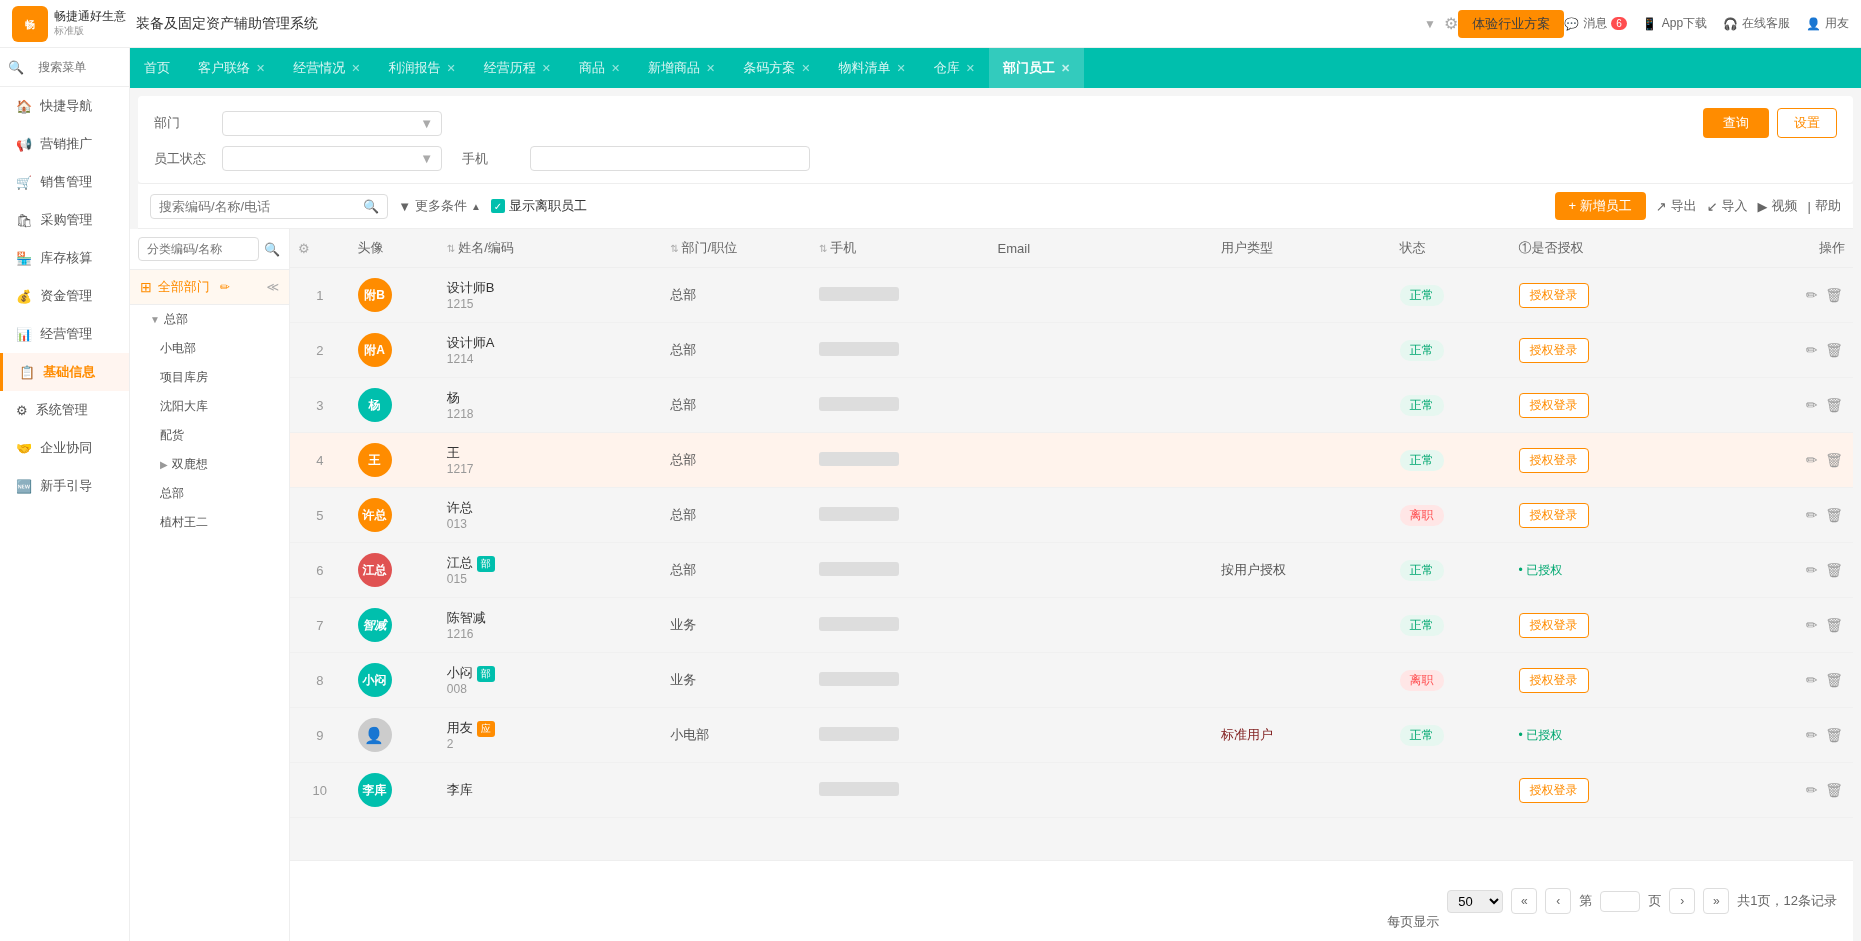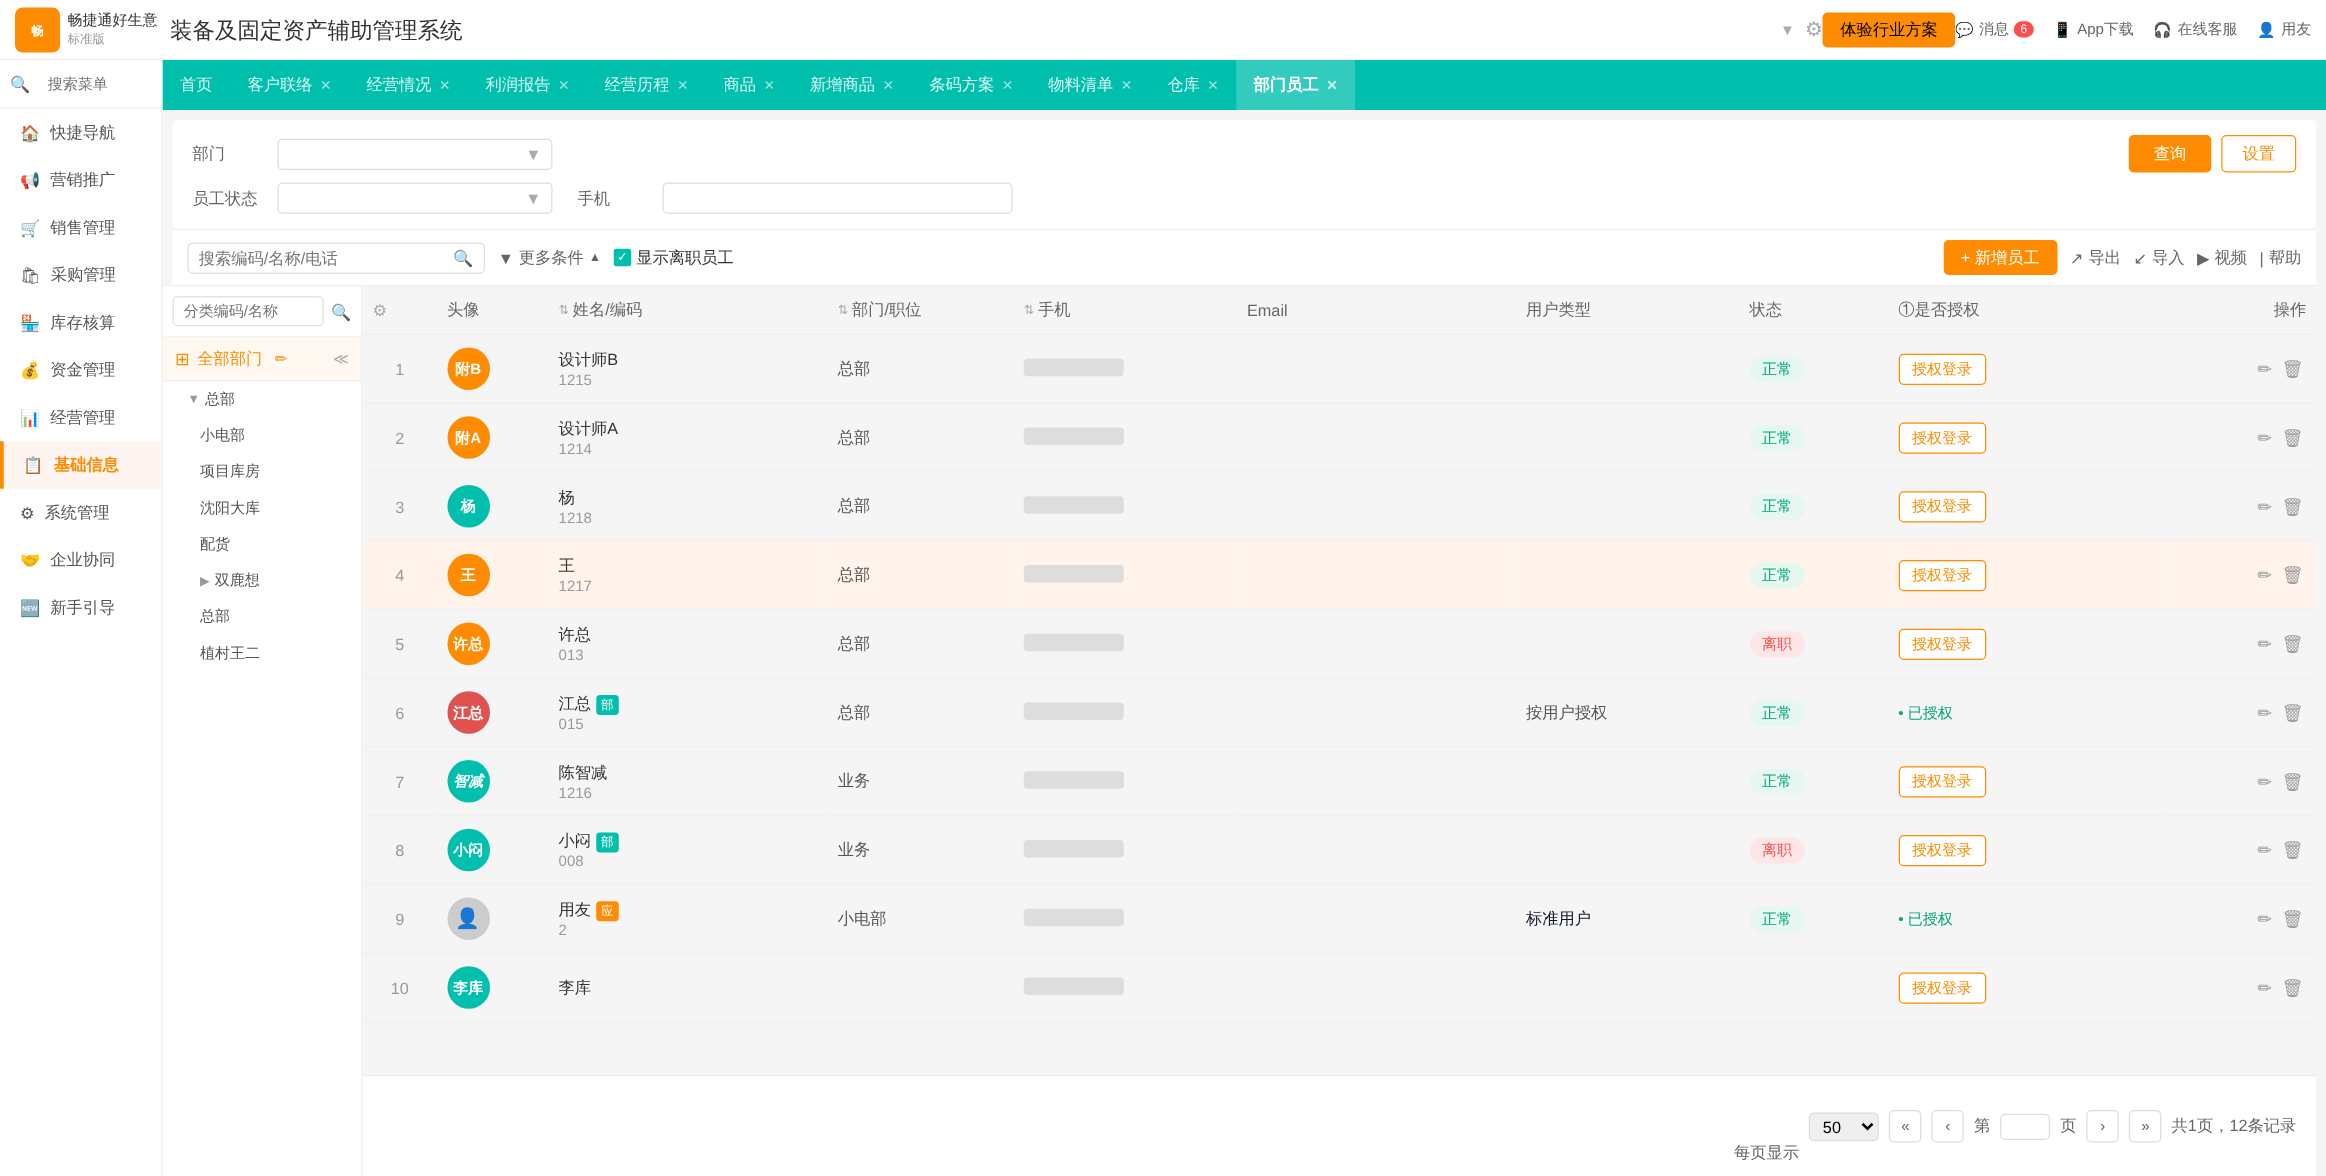--- a/index.html
+++ b/index.html
@@ -11,25 +11,25 @@
     .main-layout { display: flex; flex: 1; overflow: hidden; }
     .sidebar { width: 130px; background: #fff; border-right: 1px solid #eee; flex-shrink: 0; overflow-y: auto; }
     .content-area { flex: 1; display: flex; flex-direction: column; overflow: hidden; }
     .nav-tabs { background: #00bfad; display: flex; align-items: center; height: 40px; flex-shrink: 0; }
 
     
     .top-bar-logo { display: flex; align-items: center; gap: 6px; margin-right: 10px; }
     .logo-icon { width: 36px; height: 36px; background: #ff8c00; border-radius: 6px; display: flex; align-items: center; justify-content: center; color: white; font-size: 10px; font-weight: bold; flex-shrink: 0; }
     .logo-text { font-size: 12px; color: #333; line-height: 1.3; }
     .logo-sub { font-size: 10px; color: #999; }
-    .system-title { font-size: 18px; color: #333; flex: 1; }
+    .system-title { font-size: 14px; color: #333; flex: 1; }
     .top-bar-right { display: flex; align-items: center; gap: 16px; margin-left: auto; }
     .top-bar-btn { display: flex; align-items: center; gap: 4px; color: #666; font-size: 12px; cursor: pointer; }
     .badge { background: #ff4d4f; color: white; border-radius: 10px; font-size: 10px; padding: 1px 5px; }
-    .experience-btn { background: #ff8c00; color: #000000; border: none; border-radius: 4px; padding: 5px 14px; font-size: 13px; cursor: pointer; }
+    .experience-btn { background: #ff8c00; color: #404040; border: none; border-radius: 4px; padding: 5px 14px; font-size: 13px; cursor: pointer; }
 
     
     .sidebar-item { padding: 10px 16px; cursor: pointer; display: flex; align-items: center; gap: 8px; color: #555; font-size: 13px; }
     .sidebar-item.active { background: #fff5f0; color: #ff8c00; font-weight: bold; border-left: 3px solid #ff8c00; }
 
     
     .nav-tab { padding: 0 14px; height: 40px; display: flex; align-items: center; color: rgba(255,255,255,0.85); font-size: 13px; cursor: pointer; gap: 6px; white-space: nowrap; }
     .nav-tab.active { background: rgba(255,255,255,0.2); color: white; font-weight: bold; }
     .nav-tab .close-x { opacity: 0.7; font-size: 11px; }
     .search-input-wrap { display: flex; align-items: center; border: 1px solid #ddd; border-radius: 4px; padding: 4px 8px; gap: 4px; }
@@ -559,21 +559,21 @@
       <td>
                       <div class="avatar" style="background:#ccc;width:34px;height:34px;border-radius:50%;display:flex;align-items:center;justify-content:center;color:#999;font-size:16px;">👤</div>
                     </td>
       <td>
                       <div style="font-size:13px;color:#333;">用友<span class="dept-tag dept-tag-orange">应</span></div>
                       <div style="font-size:12px;color:#999;">2</div>
                     </td>
       <td style="color:#555;">小电部</td>
       <td><span class="phone-blur"></span></td>
       <td></td>
-      <td style="color:#0f172a;">标准用户</td>
+      <td style="color:#7f1d1d;">标准用户</td>
       <td><span class="status-badge status-normal">正常</span></td>
       <td><span class="auth-granted">已授权</span></td>
       <td style="text-align:right;">
         <span class="op-btn" title="编辑">✏</span>
         <span class="op-btn" title="删除">🗑</span>
       </td>
     </tr>
                   <tr>
       <td style="color:#999;text-align:center;">10</td>
       <td>

